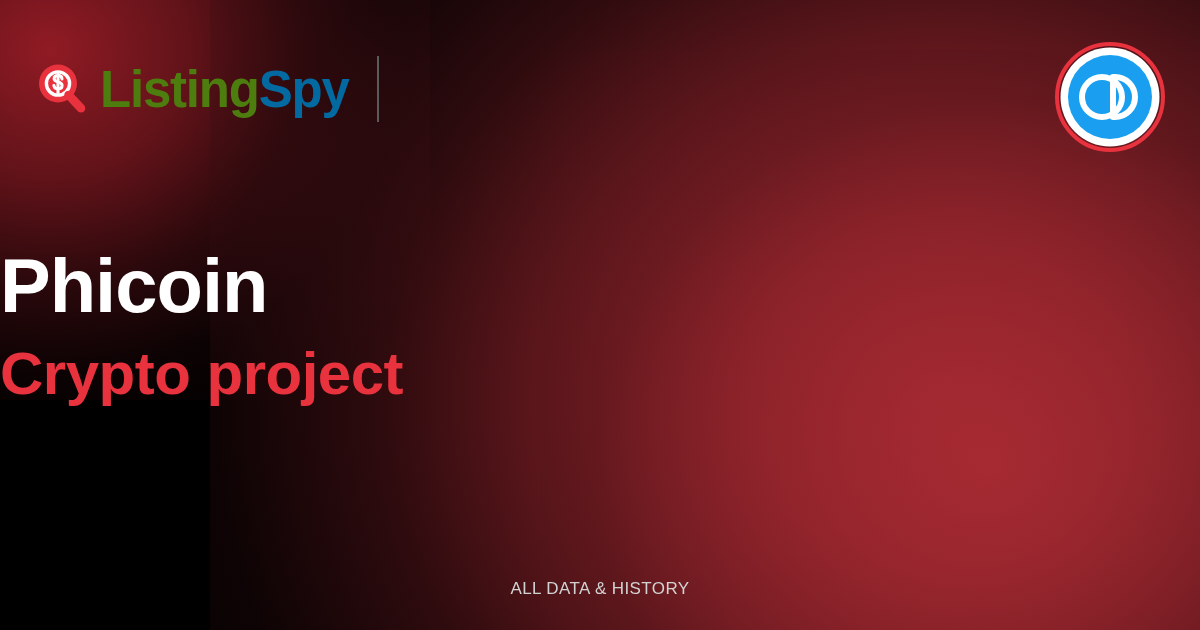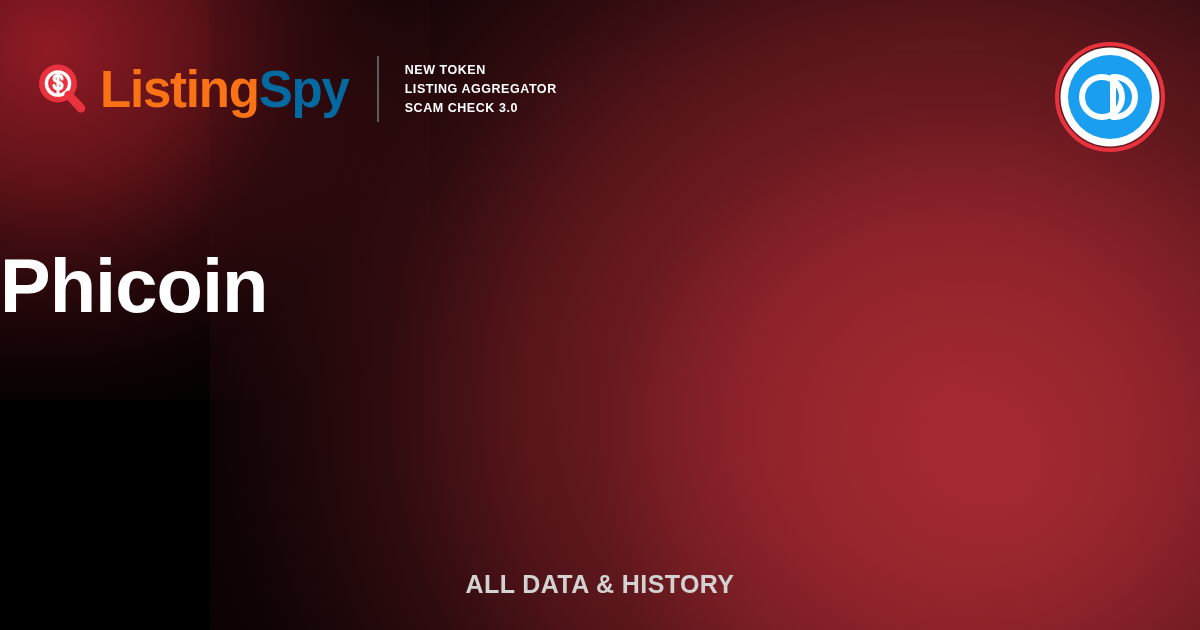--- a/index.html
+++ b/index.html
@@ -79,21 +79,21 @@
     display: block;
   }
   .logo-word {
     font-size: 51px;
     font-weight: bold;
     letter-spacing: -1.2px;
     line-height: 1;
     white-space: nowrap;
     margin-right: 28px;
   }
-  .logo-word .word-a { color: #f97316; }
+  .logo-word .word-a { color: #4d7c0f; }
   .logo-word .word-b { color: #0369a1; }
 
   .divider {
     width: 2px;
     height: 66px;
     background: #5b5b5b;
     margin-right: 26px;
   }
   .tagline {
     color: #ffffff;
@@ -145,22 +145,22 @@
   .footer {
     position: absolute;
     left: 0;
     right: 0;
     bottom: 31px;
     text-align: center;
     z-index: 5;
   }
   .footer-text {
     color: #d2d2d2;
-    font-size: 25px;
-    font-weight: bold;
+    font-size: 17px;
+    font-weight: normal;
     letter-spacing: 0.4px;
   }
 </style>
 </head>
 <body>
 
 <div class="card">
 
   <div class="glow glow-topleft"></div>
   <div class="glow glow-bottomright"></div>
@@ -175,39 +175,35 @@
         <path d="M22.0 12.4 L22.0 30.8" stroke="#ffffff" stroke-width="3.1" stroke-linecap="round"></path>
         <path d="M26.0 17.0 C26.0 14.7 24.1 13.6 22.0 13.6 C19.9 13.6 18.1 14.7 18.1 16.7 C18.1 18.7 20.1 19.4 22.0 19.9 C23.9 20.4 26.1 21.1 26.1 23.4 C26.1 25.6 24.2 26.8 22.0 26.8 C19.8 26.8 17.9 25.6 17.9 23.3" fill="none" stroke="#ffffff" stroke-width="3.0" stroke-linecap="round" stroke-linejoin="round"></path>
         <path d="M32.6 33.0 L45.0 46.3" stroke="#E8323E" stroke-width="8.6" stroke-linecap="round"></path>
       </svg>
     </span>
 
     <div class="logo-word"><span class="word-a">Listing</span><span class="word-b">Spy</span></div>
 
     <div class="divider"></div>
 
-    <div class="tagline">
-      <div>NEW TOKEN</div>
-      <div>LISTING AGGREGATOR</div>
-      <div>SCAM CHECK 3.0</div>
-    </div>
   </div>
 
   <div class="token-badge">
     <svg viewBox="0 0 110 110" xmlns="http://www.w3.org/2000/svg" aria-hidden="true">
       <circle cx="55" cy="55" r="53" fill="none" stroke="#E8323E" stroke-width="4"></circle>
       <circle cx="55" cy="55" r="49.5" fill="#ffffff"></circle>
       <circle cx="55" cy="55" r="42" fill="#1A9FF0"></circle>
       <circle cx="47" cy="55" r="20" fill="none" stroke="#ffffff" stroke-width="6"></circle>
       <path d="M58 35 L58 75 L60 75 A20 20 0 0 0 60 35 Z" fill="none" stroke="#ffffff" stroke-width="6" stroke-linejoin="round"></path>
       <path d="M58 33.5 L58 76.5" stroke="#ffffff" stroke-width="6" stroke-linecap="butt"></path>
     </svg>
   </div>
 
   <div class="center">
     <div class="title">Phicoin</div>
+    <div class="subtitle">Crypto project</div>
   </div>
 
   <div class="footer">
     <span class="footer-text">ALL DATA &amp; HISTORY</span>
   </div>
 
 </div>
 
 </body></html>

